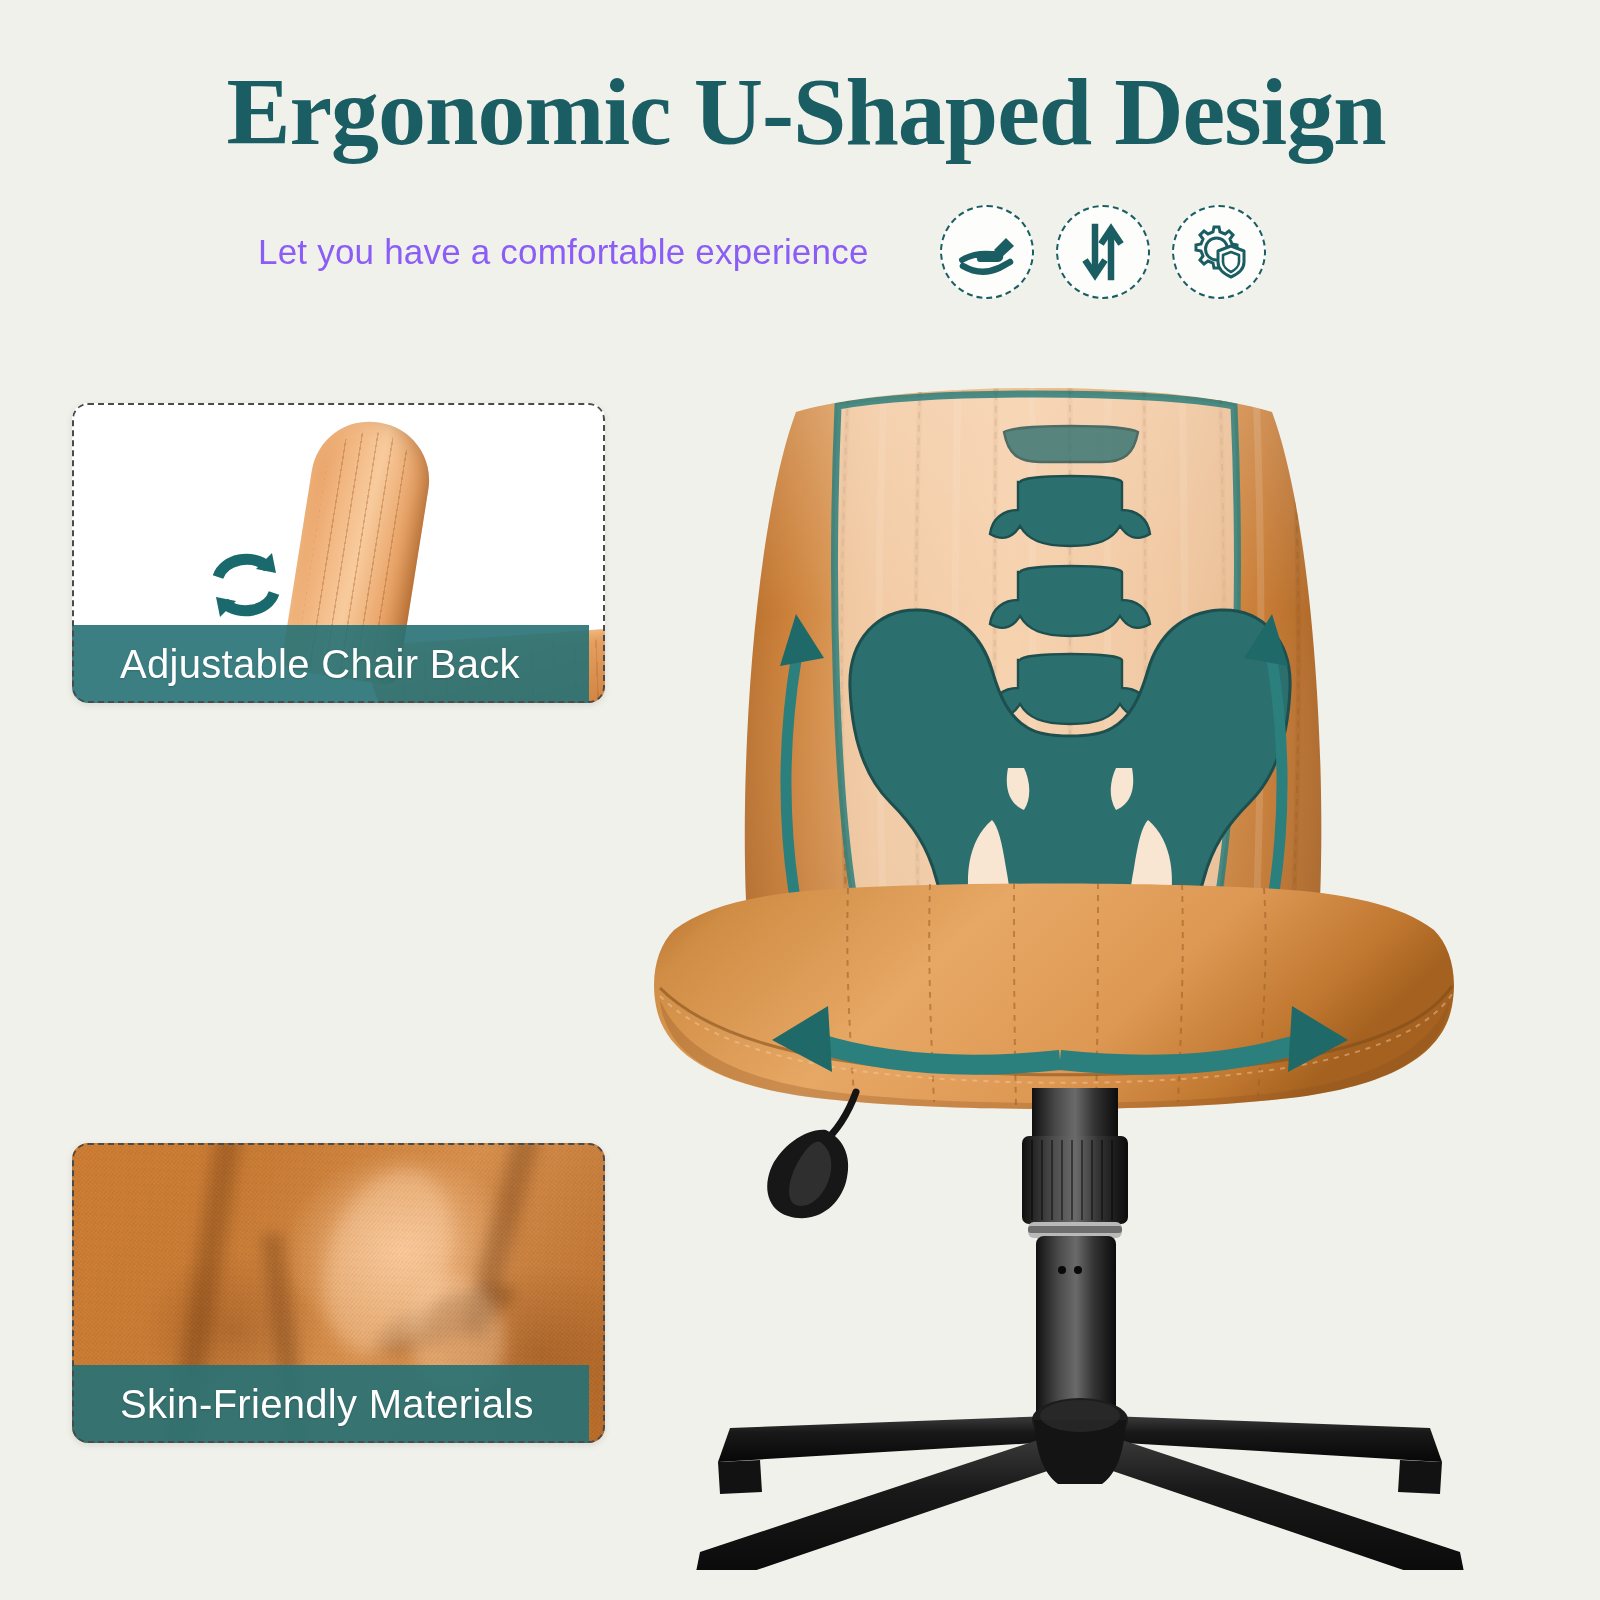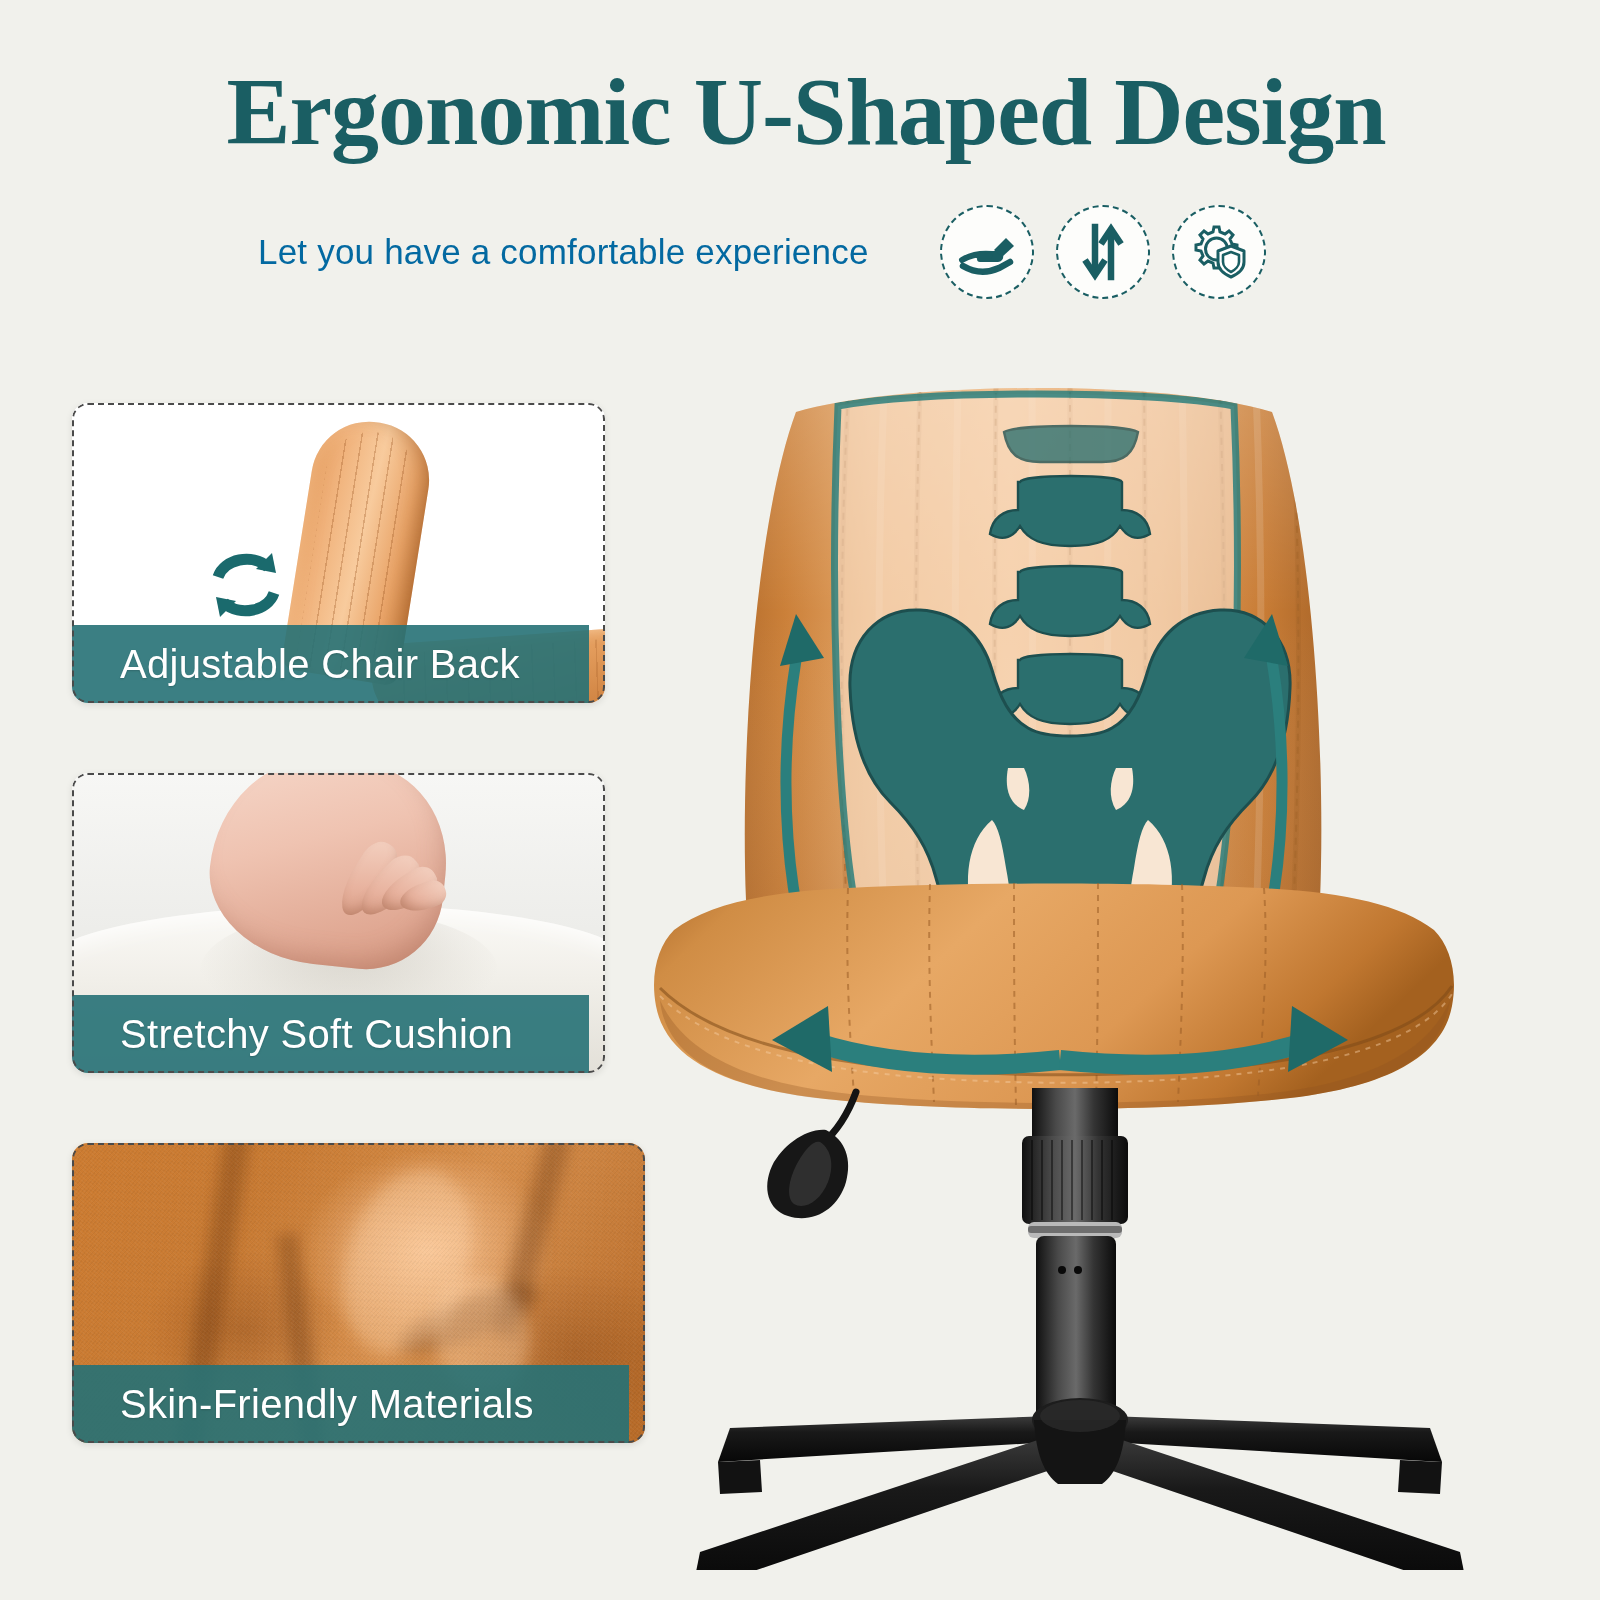--- a/index.html
+++ b/index.html
@@ -21,21 +21,21 @@
     font-size:96px;
     line-height:1.05;
     letter-spacing:-1px;
     color:#1a5e63;
     white-space:nowrap;
     padding-left:12px;
   }
   .subtitle{
     position:absolute;left:258px;top:232px;
     font-size:35px;
-    color:#0369a1;
+    color:#8b5cf6;
     letter-spacing:.2px;
     white-space:nowrap;
   }
 
   
   .badges{
     position:absolute;left:940px;top:205px;
     display:flex;gap:22px;align-items:center;
   }
   .badge{
@@ -50,21 +50,21 @@
   
   .card{
     position:absolute;left:72px;width:533px;height:300px;
     border-radius:16px;
     overflow:hidden;
     background:#ffffff;
     box-shadow:0 2px 7px rgba(0,0,0,.10);
   }
   .card-1{top:403px;}
   .card-2{top:773px;}
-  .card-3{top:1143px;padding-left:40px;}
+  .card-3{top:1143px;}
   .card-dash{
     position:absolute;inset:0;
     border:2.5px dashed #4a4a4a;
     border-radius:16px;
     box-sizing:border-box;
     pointer-events:none;
     z-index:5;
   }
   .card-photo{position:absolute;inset:0;overflow:hidden;}
   .card-label{
@@ -224,36 +224,20 @@
           <path d="M20 74 L16 54 L36 58 Z" fill="#1a6a6d"></path>
         </svg>
       </span>
     </div>
     <div class="card-dash"></div>
     <div class="card-label">
       <span>Adjustable Chair Back</span>
     </div>
   </div>
 
-  <div class="card card-2">
-    <div class="card-photo photo2">
-      <div class="foam"></div>
-      <div class="foam-dent"></div>
-      <div class="hand">
-        <div class="finger f1"></div>
-        <div class="finger f2"></div>
-        <div class="finger f3"></div>
-        <div class="finger f4"></div>
-      </div>
-    </div>
-    <div class="card-dash"></div>
-    <div class="card-label">
-      <span>Stretchy Soft Cushion</span>
-    </div>
-  </div>
 
   <div class="card card-3">
     <div class="card-photo photo3">
       <div class="fold" style="left:22%;top:-6%;width:26px;height:120%;transform:rotate(9deg);"></div>
       <div class="fold" style="left:38%;top:30%;width:22px;height:78%;transform:rotate(-7deg);"></div>
       <div class="fold" style="left:56%;top:52%;width:150px;height:40px;border-radius:50%;transform:rotate(-22deg);"></div>
       <div class="fold" style="left:78%;top:-4%;width:26px;height:70%;transform:rotate(15deg);"></div>
       <div class="fold-l" style="left:48%;top:8%;width:120px;height:190px;border-radius:50%;transform:rotate(18deg);"></div>
       <div class="fold-l" style="left:63%;top:44%;width:96px;height:120px;border-radius:50%;transform:rotate(-12deg);"></div>
       <div class="grain"></div>

